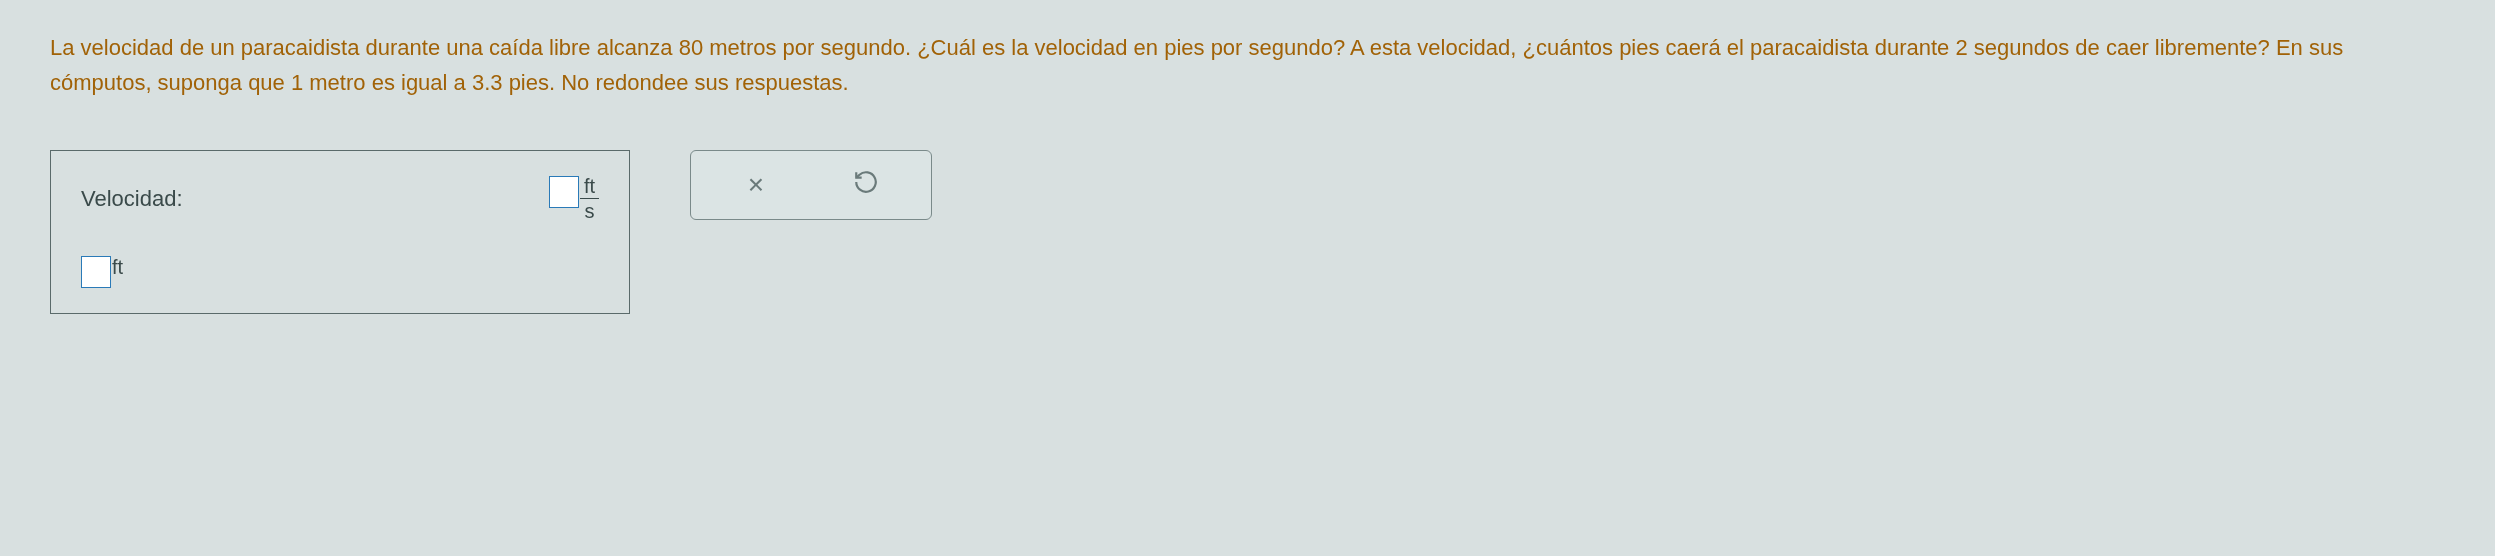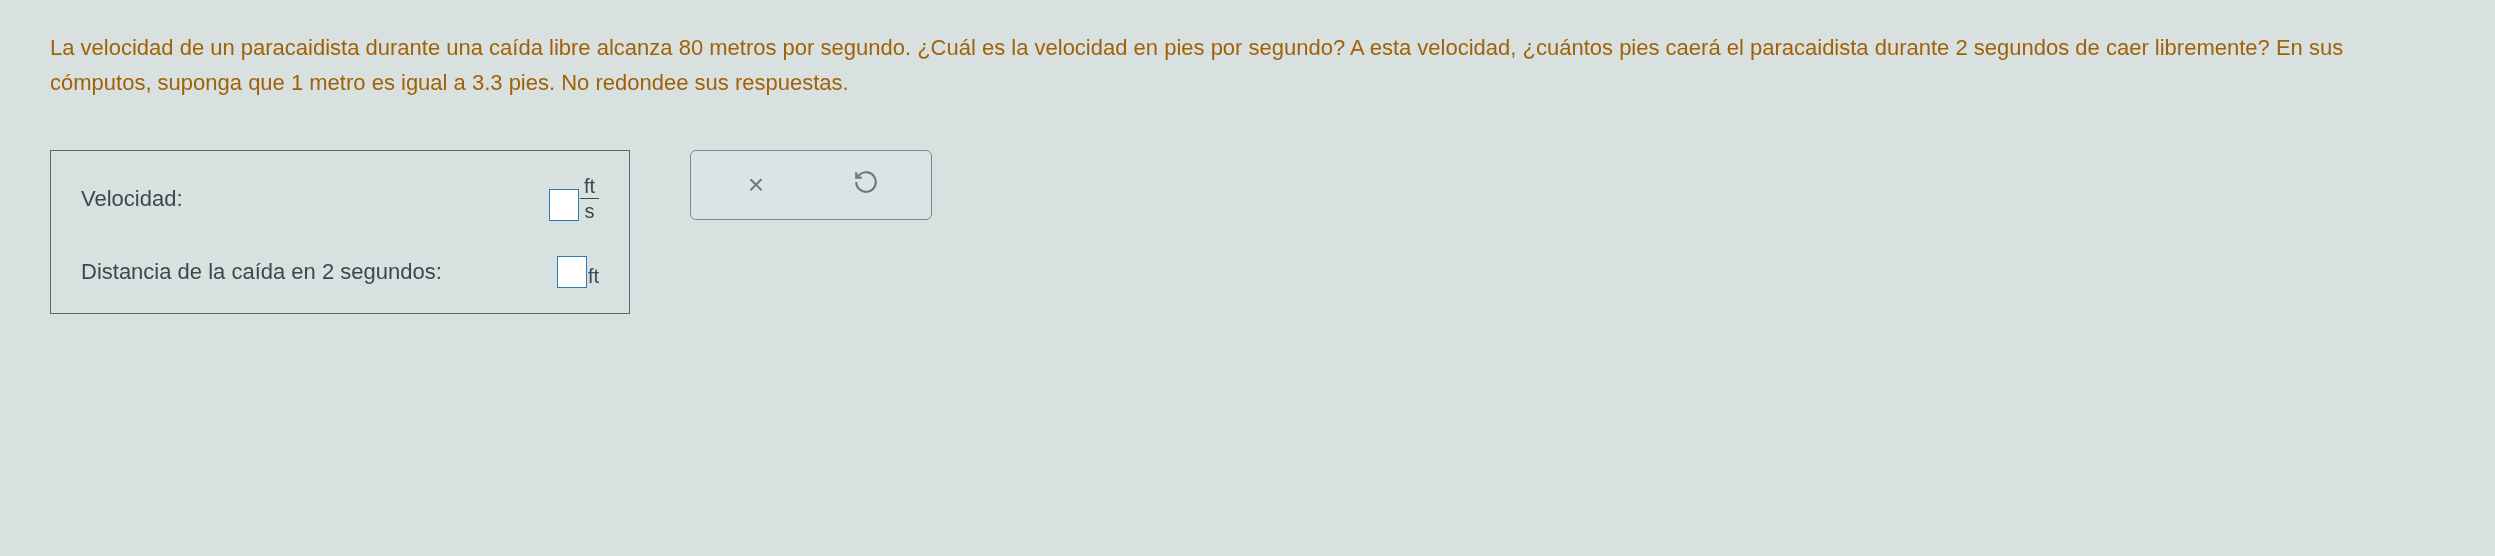--- a/index.html
+++ b/index.html
@@ -40,21 +40,21 @@
     }
     .answer-row:last-child {
       margin-bottom: 0;
     }
     .answer-label {
       font-size: 22px;
       color: #3a4a4a;
     }
     .answer-input-group {
       display: flex;
-      align-items: flex-end;
+      align-items: flex-start;
       gap: 1px;
     }
     .input-box {
       width: 30px;
       height: 32px;
       border: 1px solid #2a7ab8;
       background: #fff;
       font-size: 18px;
       text-align: center;
     }
@@ -121,21 +121,20 @@
       <div class="answer-input-group">
         <input type="text" class="input-box" value="" style="">
         <span class="fraction">
           <span class="fraction-top">ft</span>
           <span class="fraction-bottom">s</span>
         </span>
       </div>
     </div>
 
     <div class="answer-row">
-      <span class="answer-label">Distancia de la caída en 2 segundos:</span>
       <div class="answer-input-group">
         <input type="text" class="input-box" value="" style="">
         <span class="unit-ft">ft</span>
       </div>
     </div>
 
   </div>
 
   <div class="toolbar">
     <button class="toolbar-btn">

